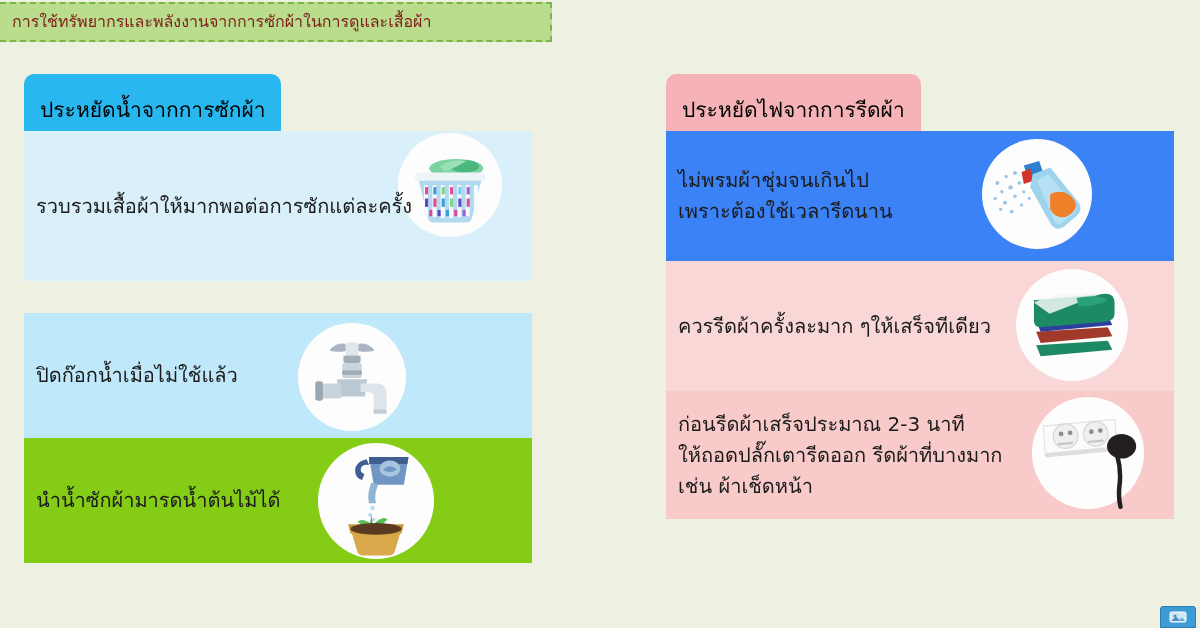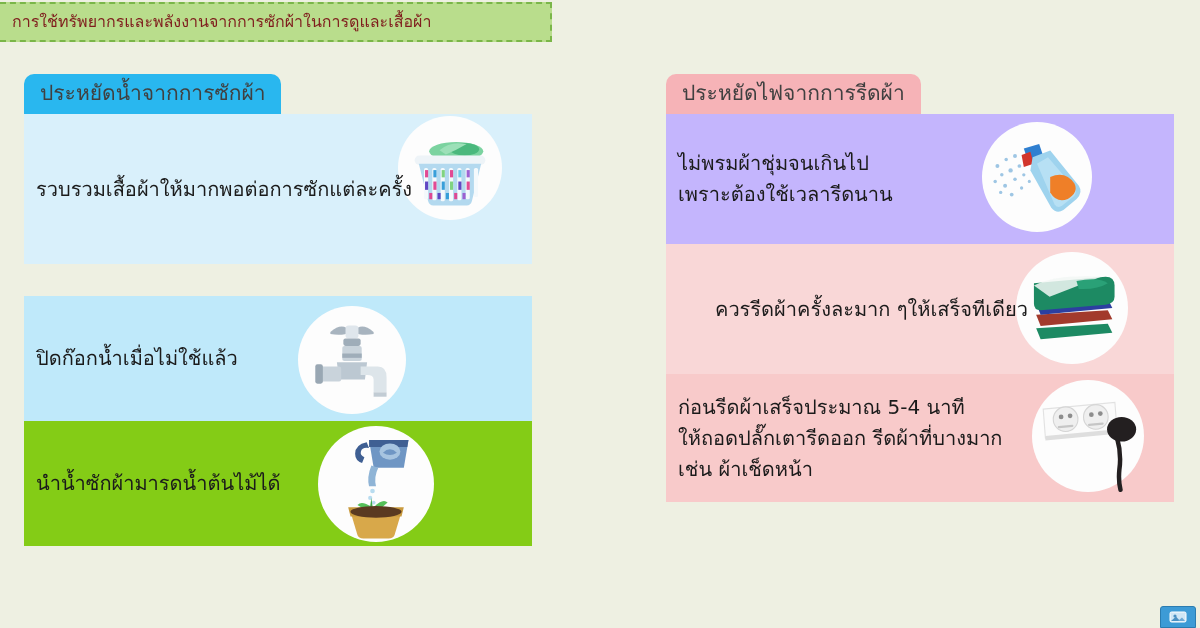--- a/index.html
+++ b/index.html
@@ -26,23 +26,23 @@
     white-space:nowrap;
   }
 
   
   .panel{position:absolute;}
   #panel-water{left:24px;top:74px;width:508px;}
   #panel-iron{left:666px;top:74px;width:508px;}
 
   .panel-tab{
     display:inline-block;
-    padding:6px 16px 8px 16px;
+    padding:23px 16px 8px 16px;
     border-radius:10px 10px 0 0;
-    font-size:21px;color:#404040;
+    font-size:21px;color:#000000;
     line-height:1.25;
     white-space:nowrap;
     position:relative;z-index:2;
   }
   #panel-water .panel-tab{background:#29b7ef;}
   #panel-iron  .panel-tab{background:#f6b3b7;}
 
   .panel-body{position:relative;width:100%;}
 
   .row{
@@ -66,22 +66,22 @@
 
   
   #panel-water .row-1{height:150px;background:#d9f0fb;}
   #panel-water .row-2{height:125px;background:#bfe9fa;margin-top:32px;}
   #panel-water .row-3{height:125px;background:#84cc16;}
   #panel-water .row-1 .row-art{right:30px;top:2px;width:104px;height:104px;}
   #panel-water .row-2 .row-art{right:126px;top:10px;width:108px;height:108px;}
   #panel-water .row-3 .row-art{right:98px;top:5px;width:116px;height:116px;}
 
   
-  #panel-iron .row-1{height:130px;background:#c4b5fd;}
-  #panel-iron .row-2{height:130px;background:#f9d7d7;padding-left:37px;}
+  #panel-iron .row-1{height:130px;background:#3b82f6;}
+  #panel-iron .row-2{height:130px;background:#f9d7d7;}
   #panel-iron .row-3{height:128px;background:#f8caca;}
   #panel-iron .row-1 .row-art{right:82px;top:8px;width:110px;height:110px;}
   #panel-iron .row-2 .row-art{right:46px;top:8px;width:112px;height:112px;}
   #panel-iron .row-3 .row-art{right:30px;top:6px;width:112px;height:112px;}
 
   .art-disc{
     position:absolute;inset:0;
     border-radius:50%;
     background:#fdfdfd;
   }
@@ -250,21 +250,21 @@
           <path d="M18 56 L82 52 L86 60 L22 66 Z" fill="#a23a2c"></path>
           <path d="M18 46 L82 42 L86 50 L22 56 Z" fill="#2c3fa0"></path>
           <path d="M16 28 L80 22 Q88 22 88 30 L88 40 Q88 46 80 47 L22 52 Q16 52 16 46 Z" fill="#1d8a63"></path>
           <path d="M16 30 Q34 20 76 22 L30 40 Z" fill="#f2f7f5" opacity="0.85"></path>
           <path d="M54 26 Q74 22 82 28 Q72 34 56 33 Z" fill="#2aa177"></path>
         </svg>
       </div>
     </div>
 
     <div class="row row-3">
-      <div class="row-text">ก่อนรีดผ้าเสร็จประมาณ  5-4  นาที
+      <div class="row-text">ก่อนรีดผ้าเสร็จประมาณ  2-3  นาที
 ให้ถอดปลั๊กเตารีดออก   รีดผ้าที่บางมาก
 เช่น ผ้าเช็ดหน้า</div>
       <div class="row-art">
         <div class="art-disc"></div>
         <svg class="art-svg" viewBox="0 0 100 100">
           <path d="M10 26 L74 20 L76 46 L12 52 Z" fill="#fbfbfb" stroke="#e2e2e2" stroke-width="1"></path>
           <path d="M12 50 L76 44 L76 48 L12 54 Z" fill="#dedede"></path>
           <circle cx="30" cy="35" r="11" fill="#efefef" stroke="#d5d5d5" stroke-width="1"></circle>
           <circle cx="26" cy="33" r="2.1" fill="#8d8d8d"></circle>
           <circle cx="34" cy="32" r="2.1" fill="#8d8d8d"></circle>

